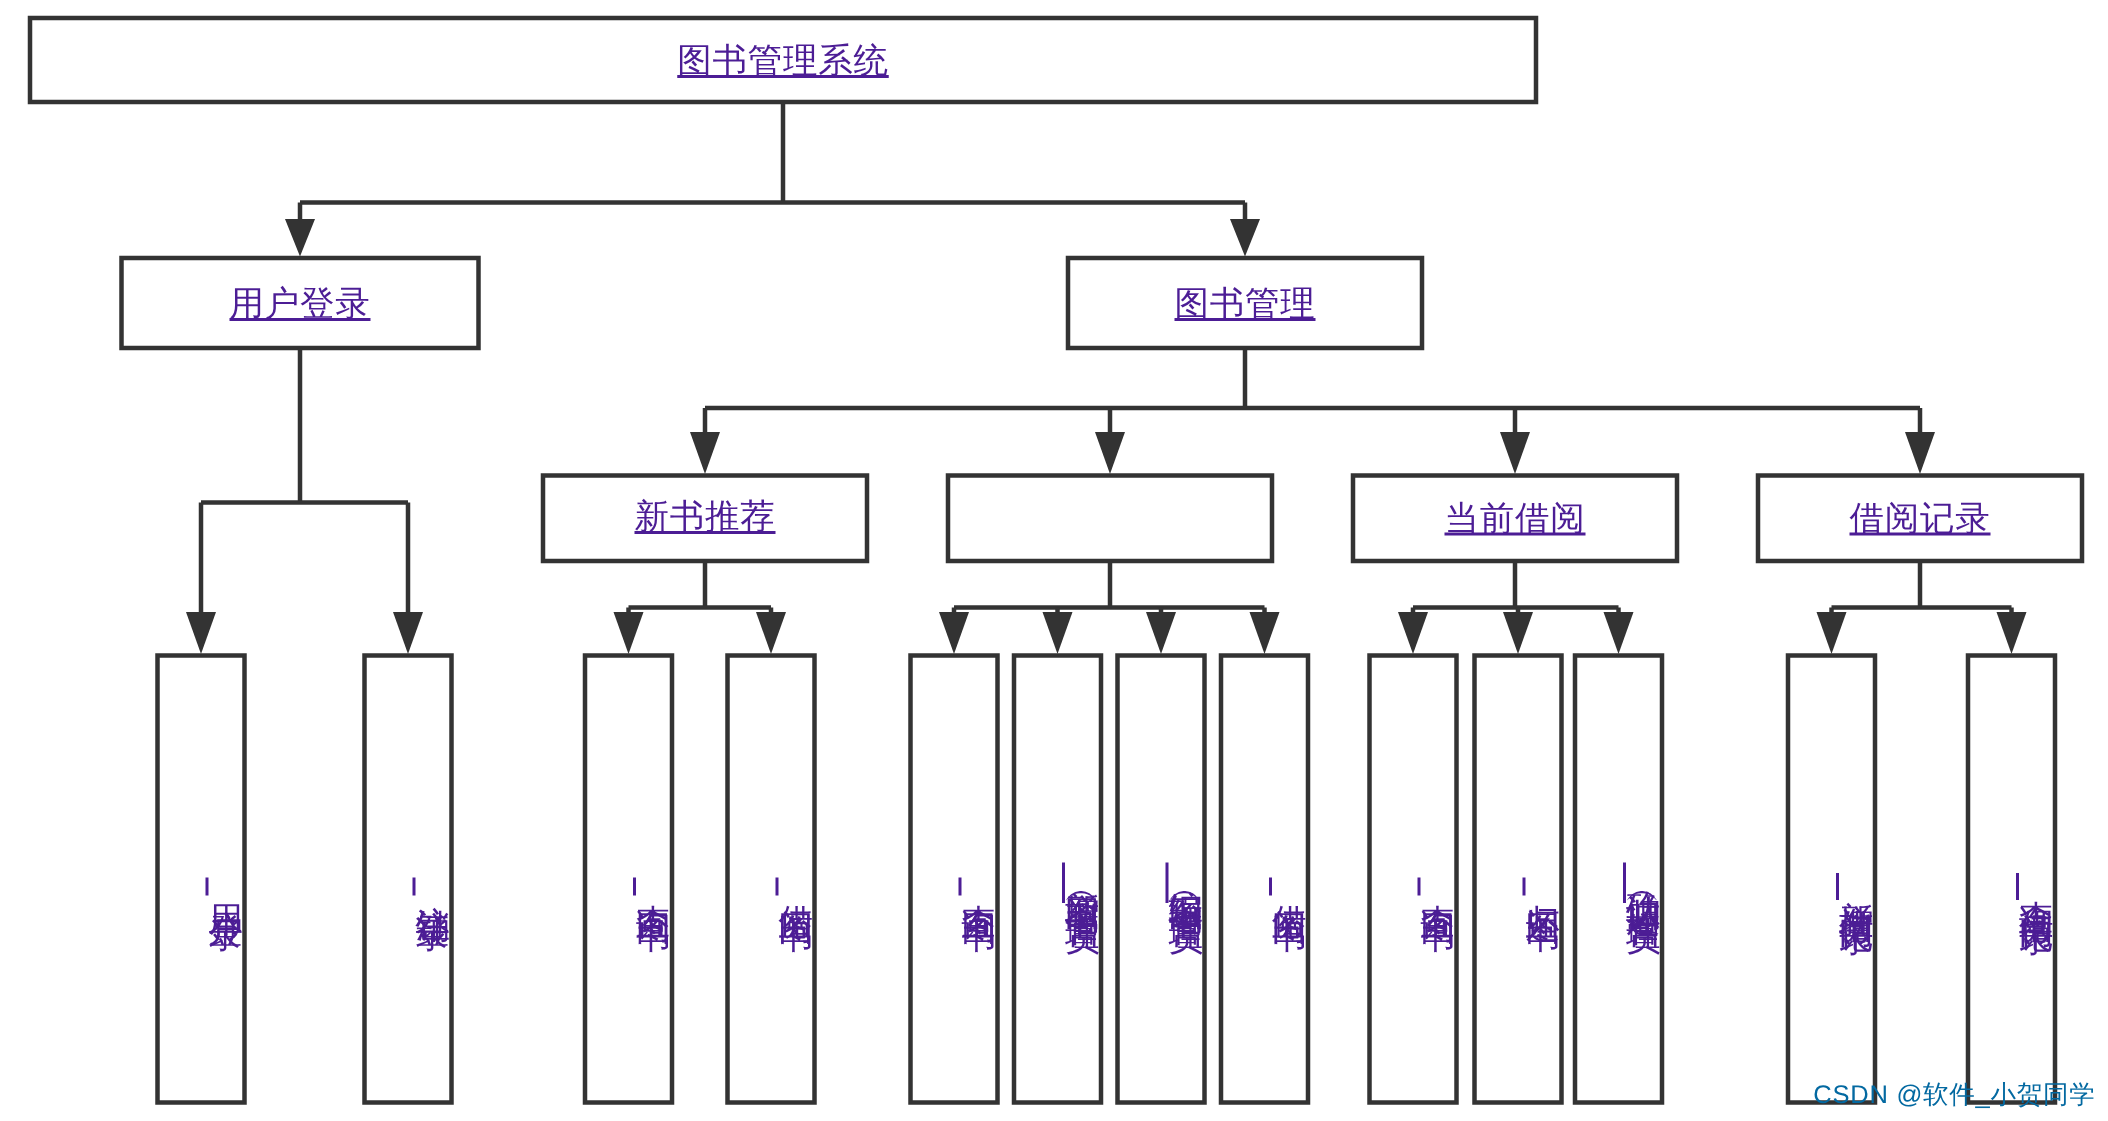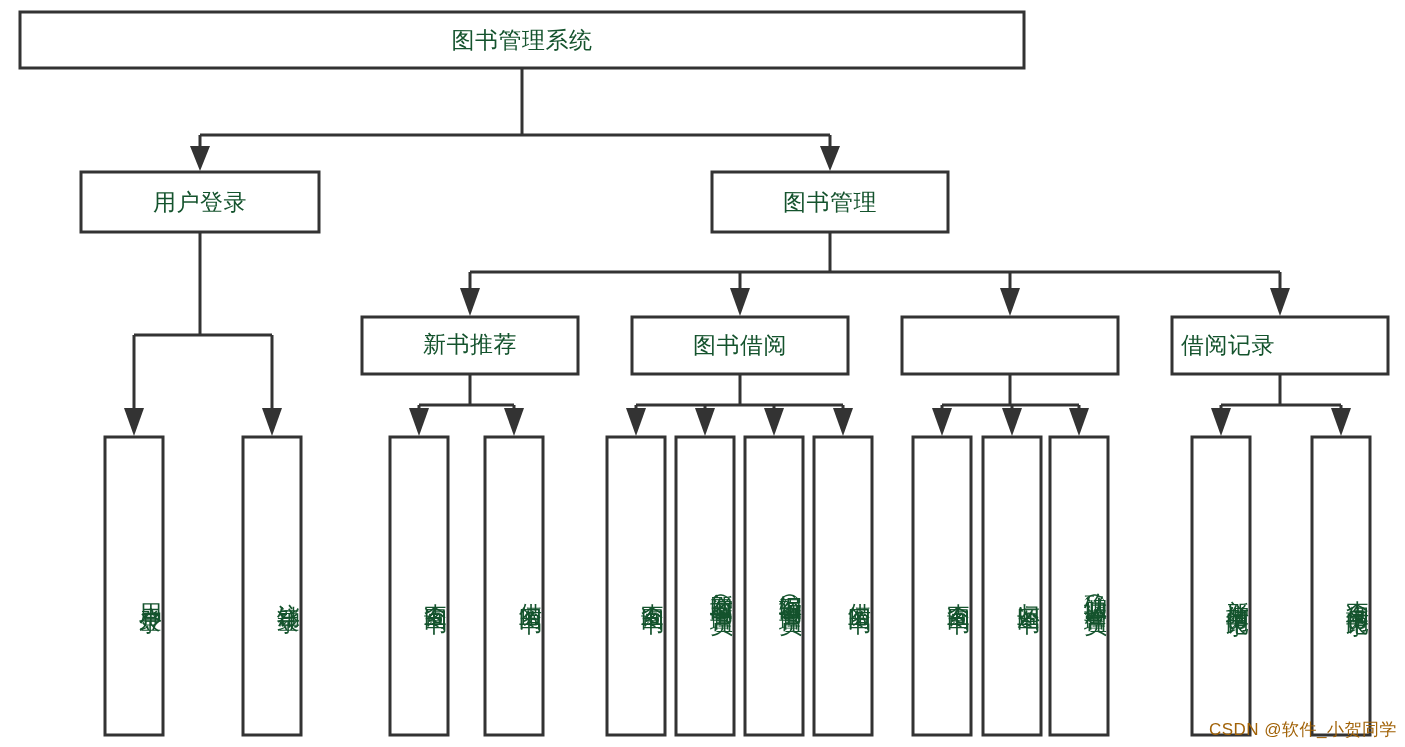--- a/index.html
+++ b/index.html
@@ -40,24 +40,25 @@
   }
   .arrow-head {
     fill: #333333;
     stroke: none;
   }
   .node-label {
     position: absolute;
     display: flex;
     align-items: center;
     justify-content: center;
-    color: #14532d;
+    color: #4c1d95;
     font-family: "Liberation Sans", "DejaVu Sans", sans-serif;
     pointer-events: none;
     box-sizing: border-box;
+    text-decoration: underline;
   }
   .label-h {
     font-size: 23px;
     line-height: 1.15;
     letter-spacing: 0.5px;
   }
   .label-v {
     writing-mode: vertical-rl;
     text-orientation: upright;
     font-size: 23px;
@@ -65,21 +66,21 @@
     letter-spacing: 3px;
     align-items: flex-start;
     justify-content: center;
     padding-top: 10px;
   }
   .watermark {
     position: absolute;
     right: 8px;
     bottom: 6px;
     font-size: 17px;
-    color: #a16207;
+    color: #0369a1;
     font-family: "Liberation Sans", "DejaVu Sans", sans-serif;
     letter-spacing: 0.5px;
     white-space: nowrap;
   }
 </style>
 </head>
 <body>
 
 <div id="diagram-root">
 
@@ -173,22 +174,22 @@
     <polygon class="arrow-head" points="1331,408 1351,408 1341,436"></polygon>
 
   </svg>
 
   <div class="node-label label-h" style="left:20px; top:12px; width:1004px; height:56px;">图书管理系统</div>
 
   <div class="node-label label-h" style="left:81px; top:172px; width:238px; height:60px;">用户登录</div>
   <div class="node-label label-h" style="left:712px; top:172px; width:236px; height:61px;">图书管理</div>
 
   <div class="node-label label-h" style="left:362px; top:317px; width:216px; height:55px;">新书推荐</div>
-  <div class="node-label label-h" style="left:632px; top:317px; width:216px; height:57px;">图书借阅</div>
-  <div class="node-label label-h" style="left:1120px; top:317px; width:216px; height:57px;">借阅记录</div>
+  <div class="node-label label-h" style="left:902px; top:317px; width:216px; height:57px;">当前借阅</div>
+  <div class="node-label label-h" style="left:1172px; top:317px; width:216px; height:57px;">借阅记录</div>
 
   <div class="node-label label-v" style="left:105px; top:437px; width:58px; height:298px;">用户登录</div>
   <div class="node-label label-v" style="left:243px; top:437px; width:58px; height:298px;">注销登录</div>
 
   <div class="node-label label-v" style="left:390px; top:437px; width:58px; height:298px;">查询图书</div>
   <div class="node-label label-v" style="left:485px; top:437px; width:58px; height:298px;">借阅图书</div>
 
   <div class="node-label label-v" style="left:607px; top:437px; width:58px; height:298px;">查询图书</div>
   <div class="node-label label-v" style="left:676px; top:437px; width:58px; height:298px; padding-top:4px;">新增图书（管理员）</div>
   <div class="node-label label-v" style="left:745px; top:437px; width:58px; height:298px; padding-top:4px;">编辑图书（管理员）</div>

